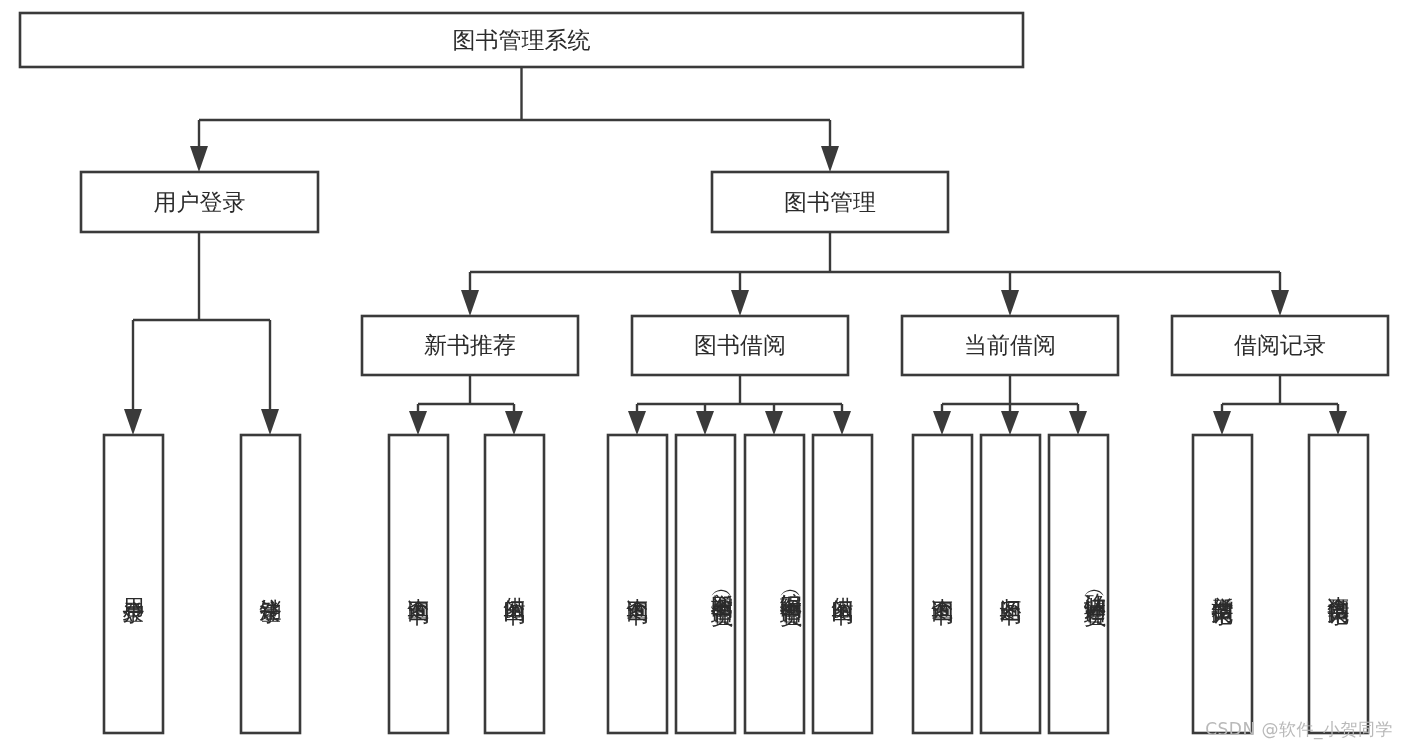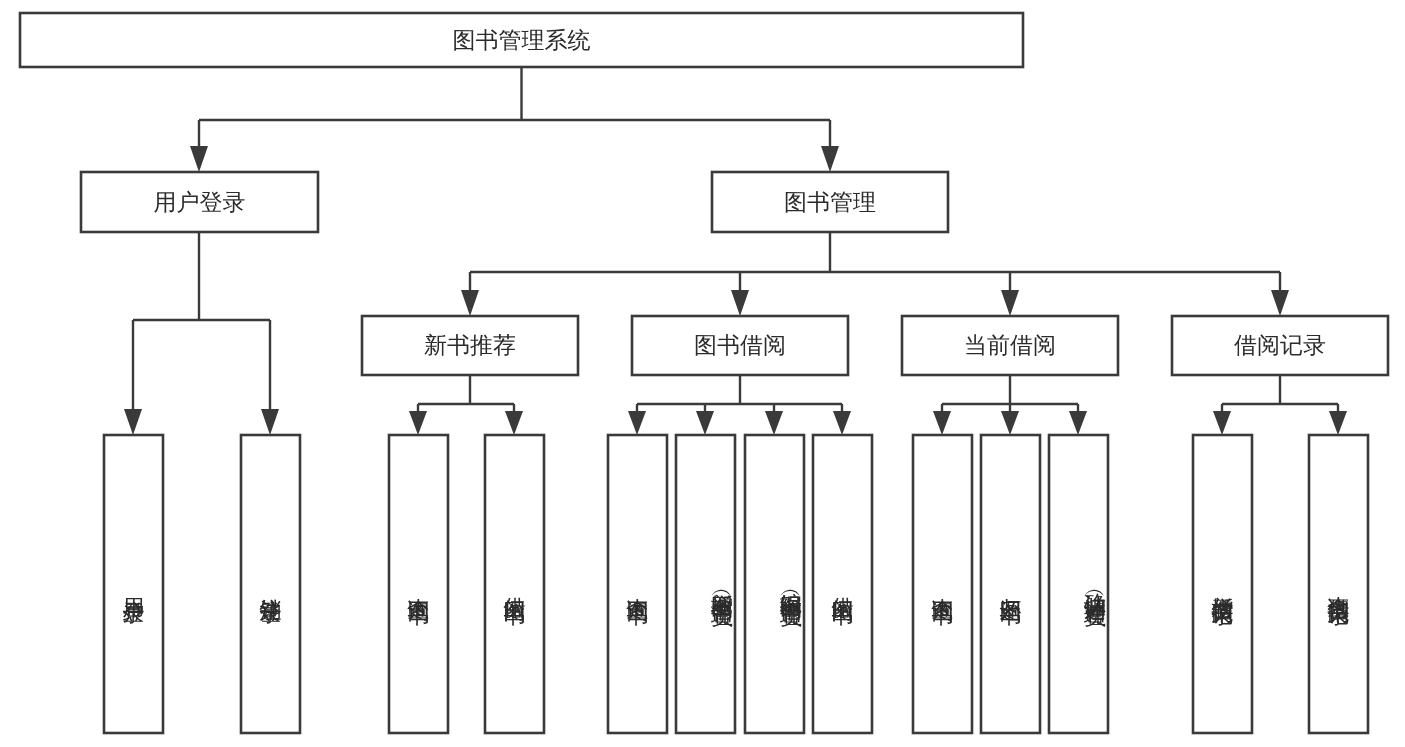--- a/index.html
+++ b/index.html
@@ -226,14 +226,15 @@
   <div class="leaf-label-wrap" style="left:745px; top:435px; width:59px; height:298px; align-items:flex-start;">编辑图书（管理员）</div>
   <div class="leaf-label-wrap" style="left:813px; top:435px; width:59px; height:298px;">借阅图书</div>
 
   <div class="leaf-label-wrap" style="left:913px; top:435px; width:59px; height:298px;">查询图书</div>
   <div class="leaf-label-wrap" style="left:981px; top:435px; width:59px; height:298px;">归还图书</div>
   <div class="leaf-label-wrap" style="left:1049px; top:435px; width:59px; height:298px; align-items:flex-start;">确认归还（管理员）</div>
 
   <div class="leaf-label-wrap" style="left:1193px; top:435px; width:59px; height:298px;">新增借阅记录</div>
   <div class="leaf-label-wrap" style="left:1309px; top:435px; width:59px; height:298px;">查询借阅记录</div>
 
+  <div class="watermark">CSDN @软件_小贺同学</div>
 
 </div>
 
 </body></html>

